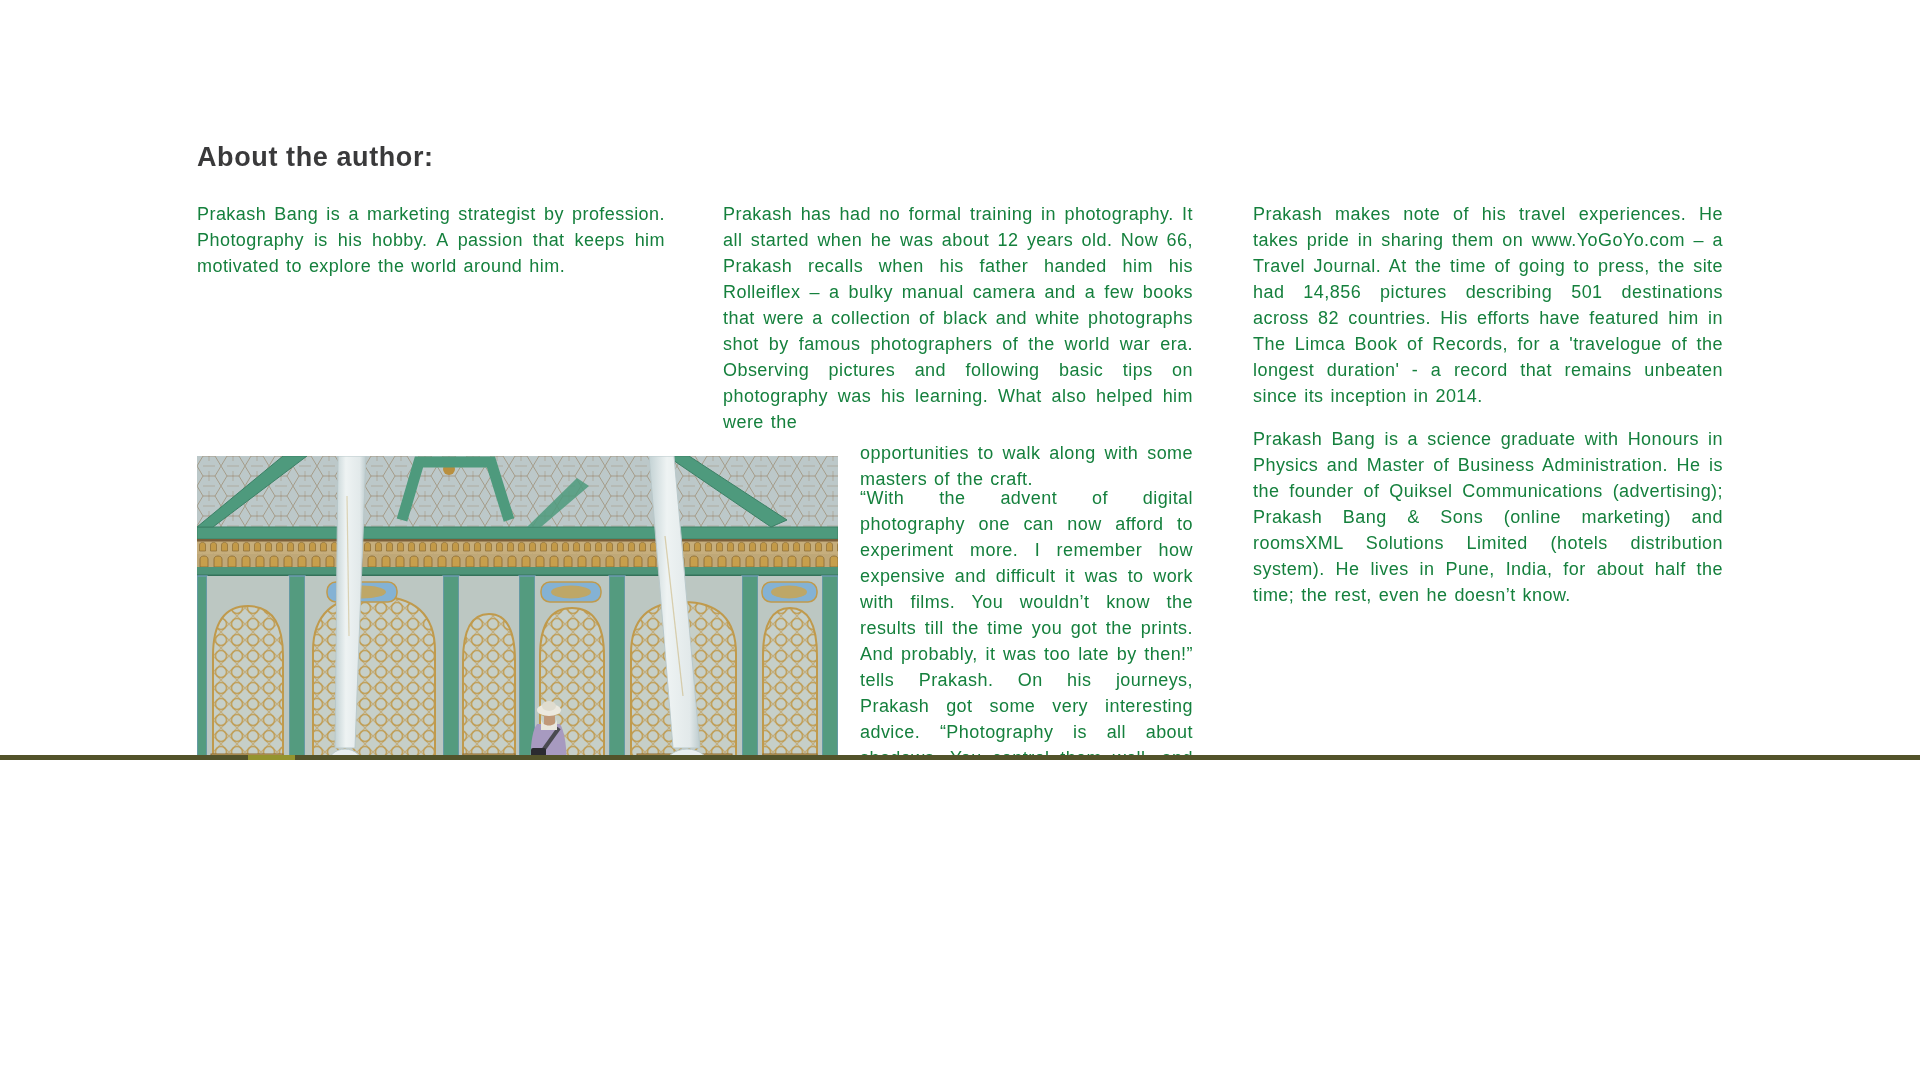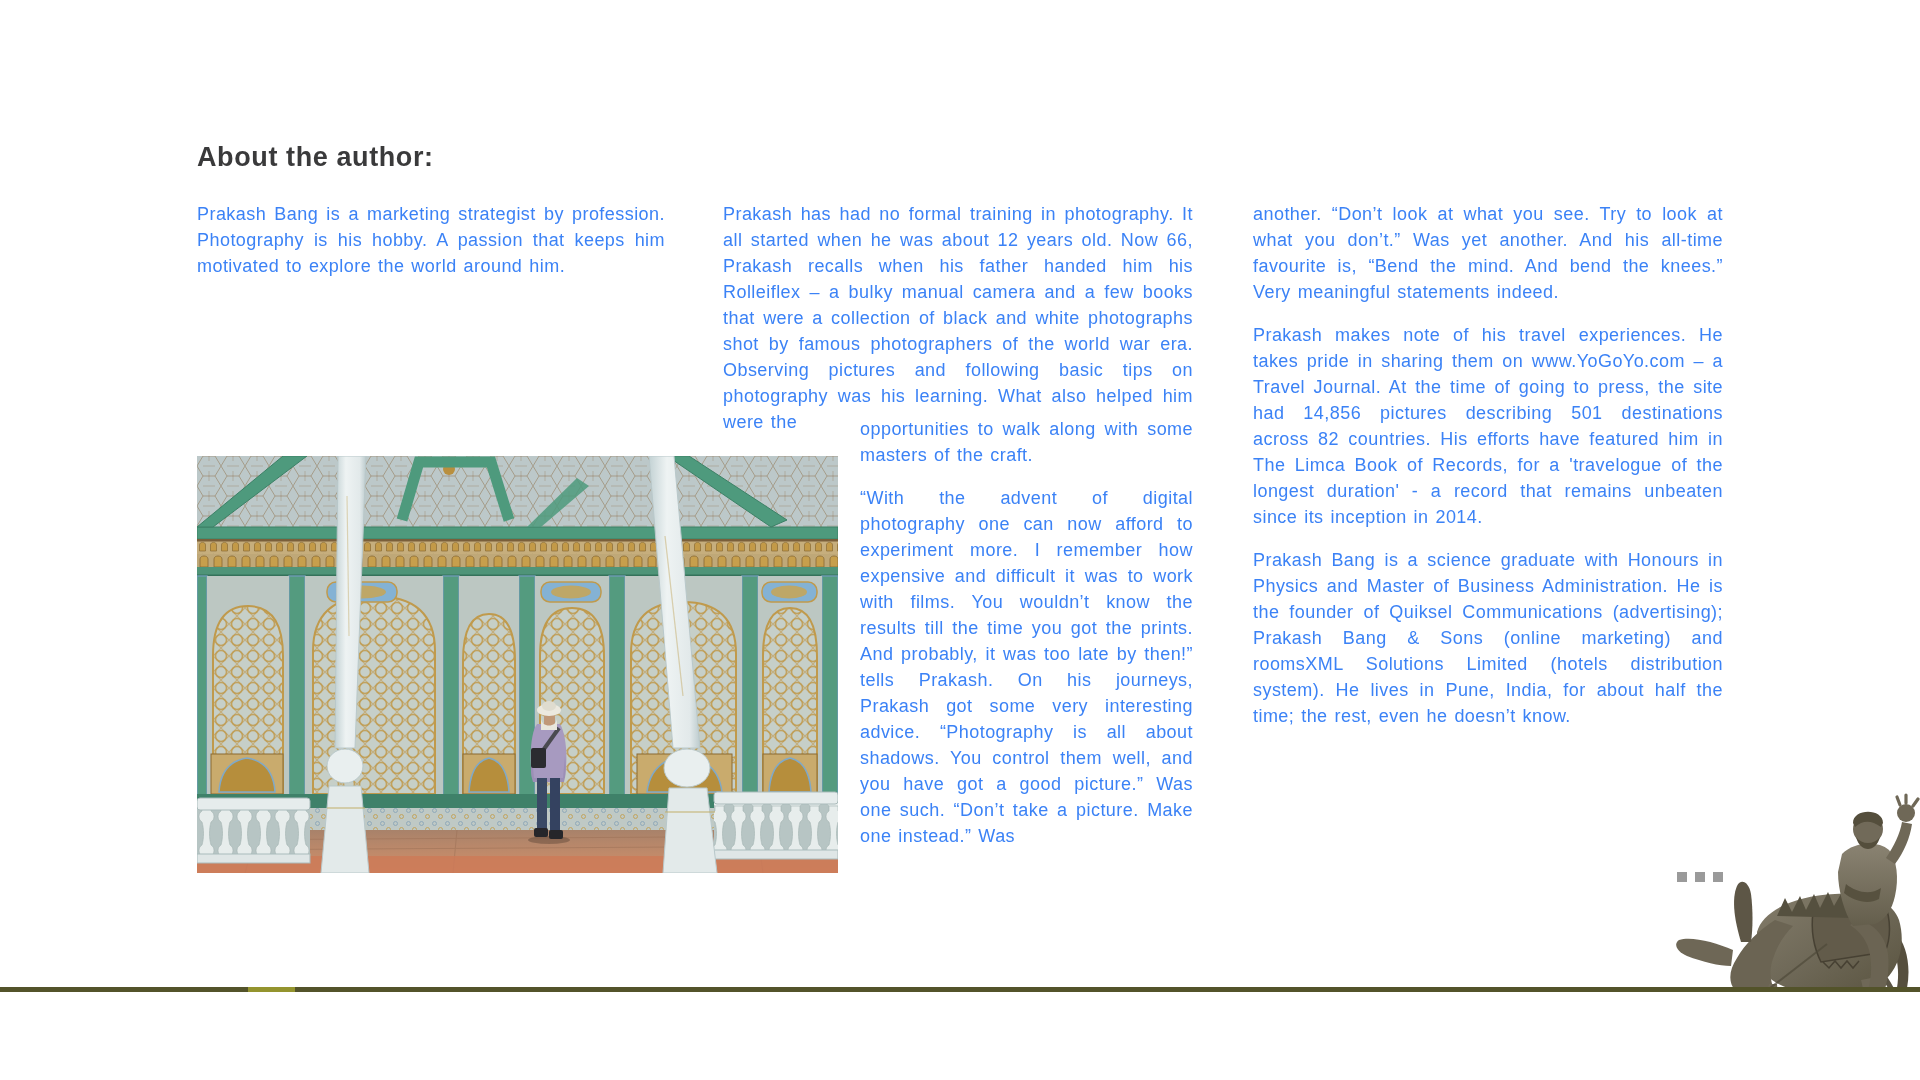--- a/index.html
+++ b/index.html
@@ -1,25 +1,25 @@
 <!DOCTYPE html>
 <html><head>
 <meta charset="utf-8">
 <style>
   html,body{margin:0;padding:0;background:#fff;}
-  .page{position:relative;width:1920px;height:992px;background:#ffffff;overflow:hidden;
+  .page{position:relative;width:1920px;height:760px;background:#ffffff;overflow:hidden;
         font-family:"Liberation Sans","DejaVu Sans",sans-serif;}
   .abs{position:absolute;}
   h1.page-title{margin:0;font-size:27px;line-height:30px;font-weight:700;color:#3a3a3b;letter-spacing:.6px;}
   .textcol p{font-size:18px;line-height:26px;letter-spacing:.45px;word-spacing:1.5px;
-             color:#3b82f6;text-align:justify;margin:0 0 17px;}
+             color:#15803d;text-align:justify;margin:0 0 17px;}
   .textcol p:last-child{margin-bottom:0;}
   .col1{left:197px;top:201px;width:468px;}
   .col2a{left:723px;top:201px;width:470px;}
-  .col2b{left:860px;top:416px;width:333px;}
+  .col2b{left:860px;top:440px;width:333px;}
   .col2c{left:860px;top:485px;width:333px;}
   .col3{left:1253px;top:201px;width:470px;}
   .photo-figure{left:197px;top:456px;width:641px;height:417px;margin:0;}
   .statue-figure{left:1675px;top:792px;width:245px;height:288px;margin:0;}
   .end-marker{left:1677px;top:872px;display:flex;gap:8px;}
   .end-marker span{display:block;width:10px;height:10px;background:#9a9a9a;}
   .page-number{left:1830px;top:1021px;font-size:25px;color:#1f4268;letter-spacing:1.5px;font-weight:400;}
   .footer-bar{left:0;bottom:0;width:1920px;height:5px;background:#53532a;}
   .footer-bar .light{position:absolute;left:248px;top:0;width:47px;height:5px;background:#94942e;}
 </style>
@@ -38,21 +38,20 @@
     <p>Prakash has had no formal training in photography. It all started when he was about 12 years old. Now 66, Prakash recalls when his father handed him his Rolleiflex – a bulky manual camera and a few books that were a collection of black and white photographs shot by famous photographers of the world war era. Observing pictures and following basic tips on photography was his learning. What also helped him were the</p>
   </div>
   <div class="abs textcol col2b">
     <p>opportunities to walk along with some masters of the craft.</p>
   </div>
   <div class="abs textcol col2c">
     <p>“With the advent of digital photography one can now afford to experiment more. I remember how expensive and difficult it was to work with films. You wouldn’t know the results till the time you got the prints. And probably, it was too late by then!” tells Prakash. On his journeys, Prakash got some very interesting advice. “Photography is all about shadows. You control them well, and you have got a good picture.” Was one such. “Don’t take a picture. Make one instead.” Was</p>
   </div>
 
   <div class="abs textcol col3">
-    <p>another. “Don’t look at what you see. Try to look at what you don’t.” Was yet another. And his all-time favourite is, “Bend the mind. And bend the knees.” Very meaningful statements indeed.</p>
     <p>Prakash makes note of his travel experiences. He takes pride in sharing them on www.YoGoYo.com – a Travel Journal. At the time of going to press, the site had 14,856 pictures describing 501 destinations across 82 countries. His efforts have featured him in The Limca Book of Records, for a 'travelogue of the longest duration' - a record that remains unbeaten since its inception in 2014.</p>
     <p>Prakash Bang is a science graduate with Honours in Physics and Master of Business Administration. He is the founder of Quiksel Communications (advertising); Prakash Bang &amp; Sons (online marketing) and roomsXML Solutions Limited (hotels distribution system). He lives in Pune, India, for about half the time; the rest, even he doesn’t know.</p>
   </div>
 
   <figure class="abs photo-figure" role="img" aria-label="Photographer with camera standing on an ornate palace veranda with white carved columns, gilded green panels and a balustrade">
     <svg width="641" height="417" viewBox="0 0 641 417">
       <defs>
         <pattern id="web" width="24" height="20" patternUnits="userSpaceOnUse">
           <path d="M0,10 L6,0 L18,0 L24,10 L18,20 L6,20 Z" fill="none" stroke="#8d6f4a" stroke-width="1" opacity=".5"></path>
           <path d="M6,10 h12 M12,0 v5 M12,15 v5" stroke="#8d6f4a" stroke-width=".8" fill="none" opacity=".4"></path>

